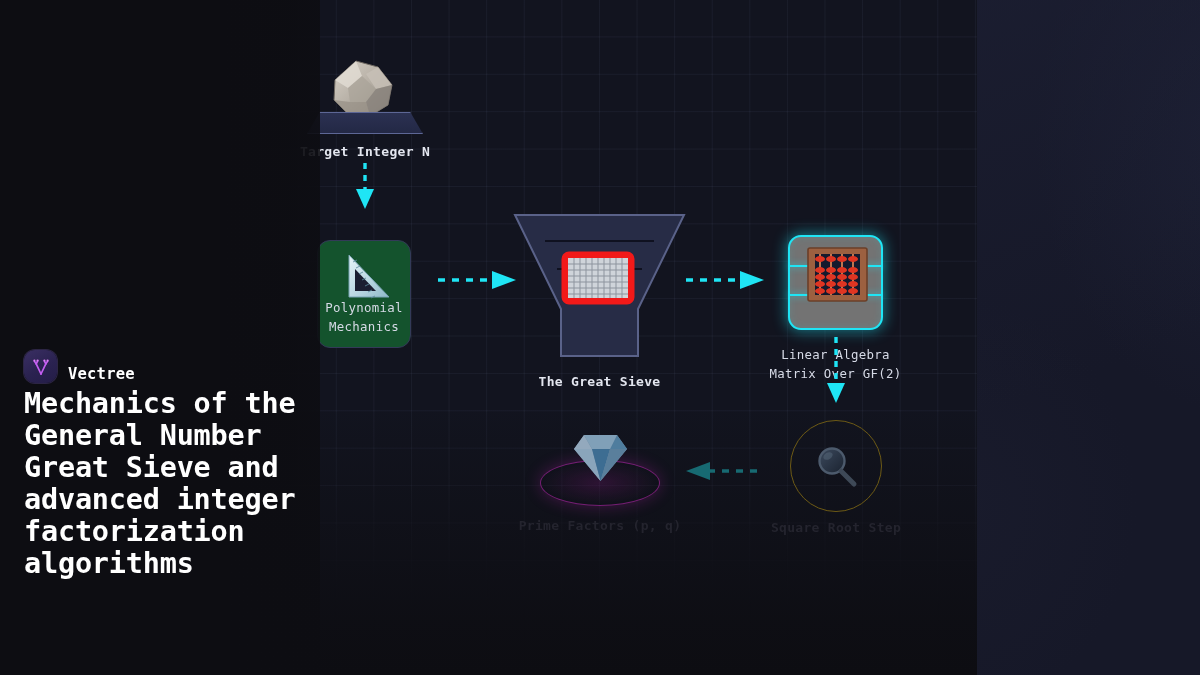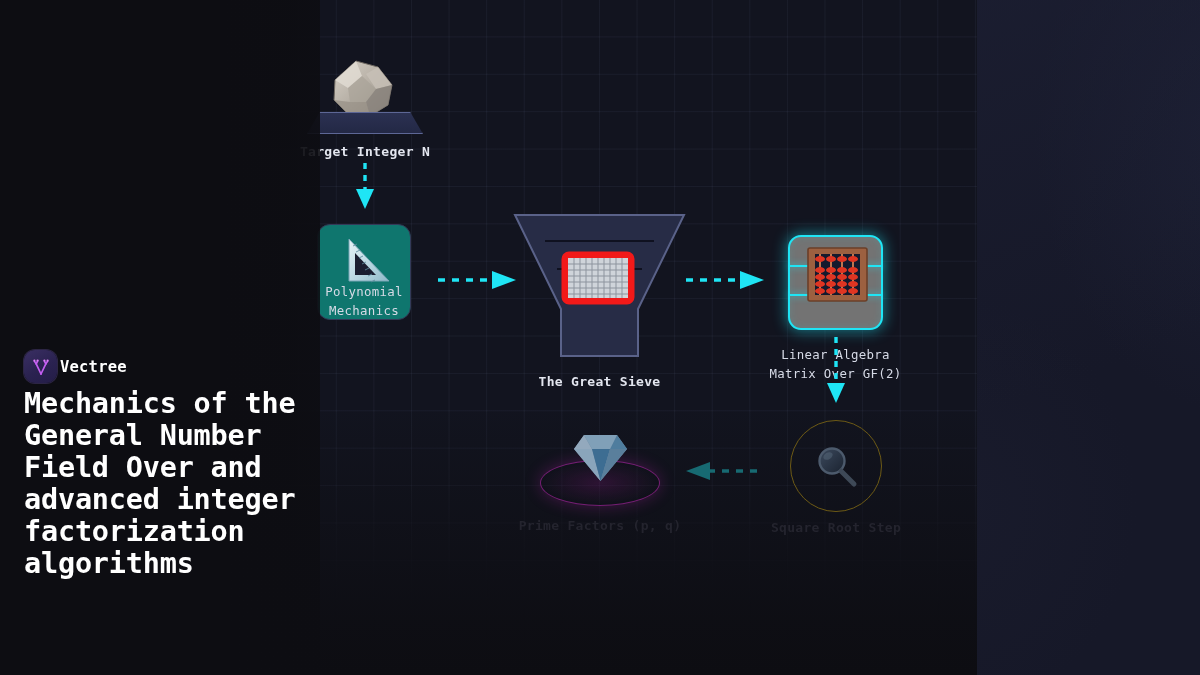--- a/index.html
+++ b/index.html
@@ -61,21 +61,21 @@
   .left-overlay {
     position: absolute;
     left: 0; top: 0;
     width: 320px; height: 675px;
     background: linear-gradient(to right, #0d0d12 0%, #0d0d12 68%, rgba(13,13,18,.97) 88%, rgba(13,13,18,.90) 100%);
   }
 
   .brand {
     position: absolute;
     left: 24px; top: 350px;
-    display: flex; align-items: center; gap: 3px;
+    display: flex; align-items: flex-end; gap: 11px;
   }
   .brand-mark {
     width: 33px; height: 33px;
     border-radius: 11px;
     background: linear-gradient(150deg, #3a2f63 0%, #2a2250 55%, #241d47 100%);
     display: flex; align-items: center; justify-content: center;
     box-shadow: 0 0 0 1px rgba(140,110,220,.25);
   }
   .brand-name {
     color: #ffffff;
@@ -128,22 +128,22 @@
   .platform {
     position: absolute; left: 17px; top: 62px;
     width: 116px; height: 22px;
     background: linear-gradient(to bottom, #2b3152 0%, #232845 100%);
     border: 1.4px solid #5d6796;
     clip-path: polygon(11% 0%, 89% 0%, 100% 100%, 0% 100%);
   }
 
   
   #n-poly {
-    left: 317px; top: 224px; width: 94px; height: 96px;
-    background: #0f766e;
+    left: 317px; top: 240px; width: 94px; height: 108px;
+    background: #14532d;
     border: 1.4px solid #333a58;
     border-radius: 13px;
   }
 
   
   #n-sieve { left: 513px; top: 213px; width: 173px; height: 145px; }
   .funnel {
     position: absolute; left: 0; top: 0; width: 173px; height: 145px;
   }
 
@@ -406,16 +406,16 @@
           <circle cx="3.4" cy="3.6" r="1.1"></circle>
           <circle cx="6.6" cy="3.5" r="1.1"></circle>
           <circle cx="16.6" cy="3.6" r="1.1"></circle>
           <circle cx="13.4" cy="3.5" r="1.1"></circle>
         </g>
       </svg>
     </div>
     <div class="brand-name">Vectree</div>
   </div>
 
-  <div class="headline">Mechanics of the General Number Field Over and advanced integer factorization algorithms</div>
+  <div class="headline">Mechanics of the General Number Great Sieve and advanced integer factorization algorithms</div>
 
 
 </div>
 
 </body></html>

